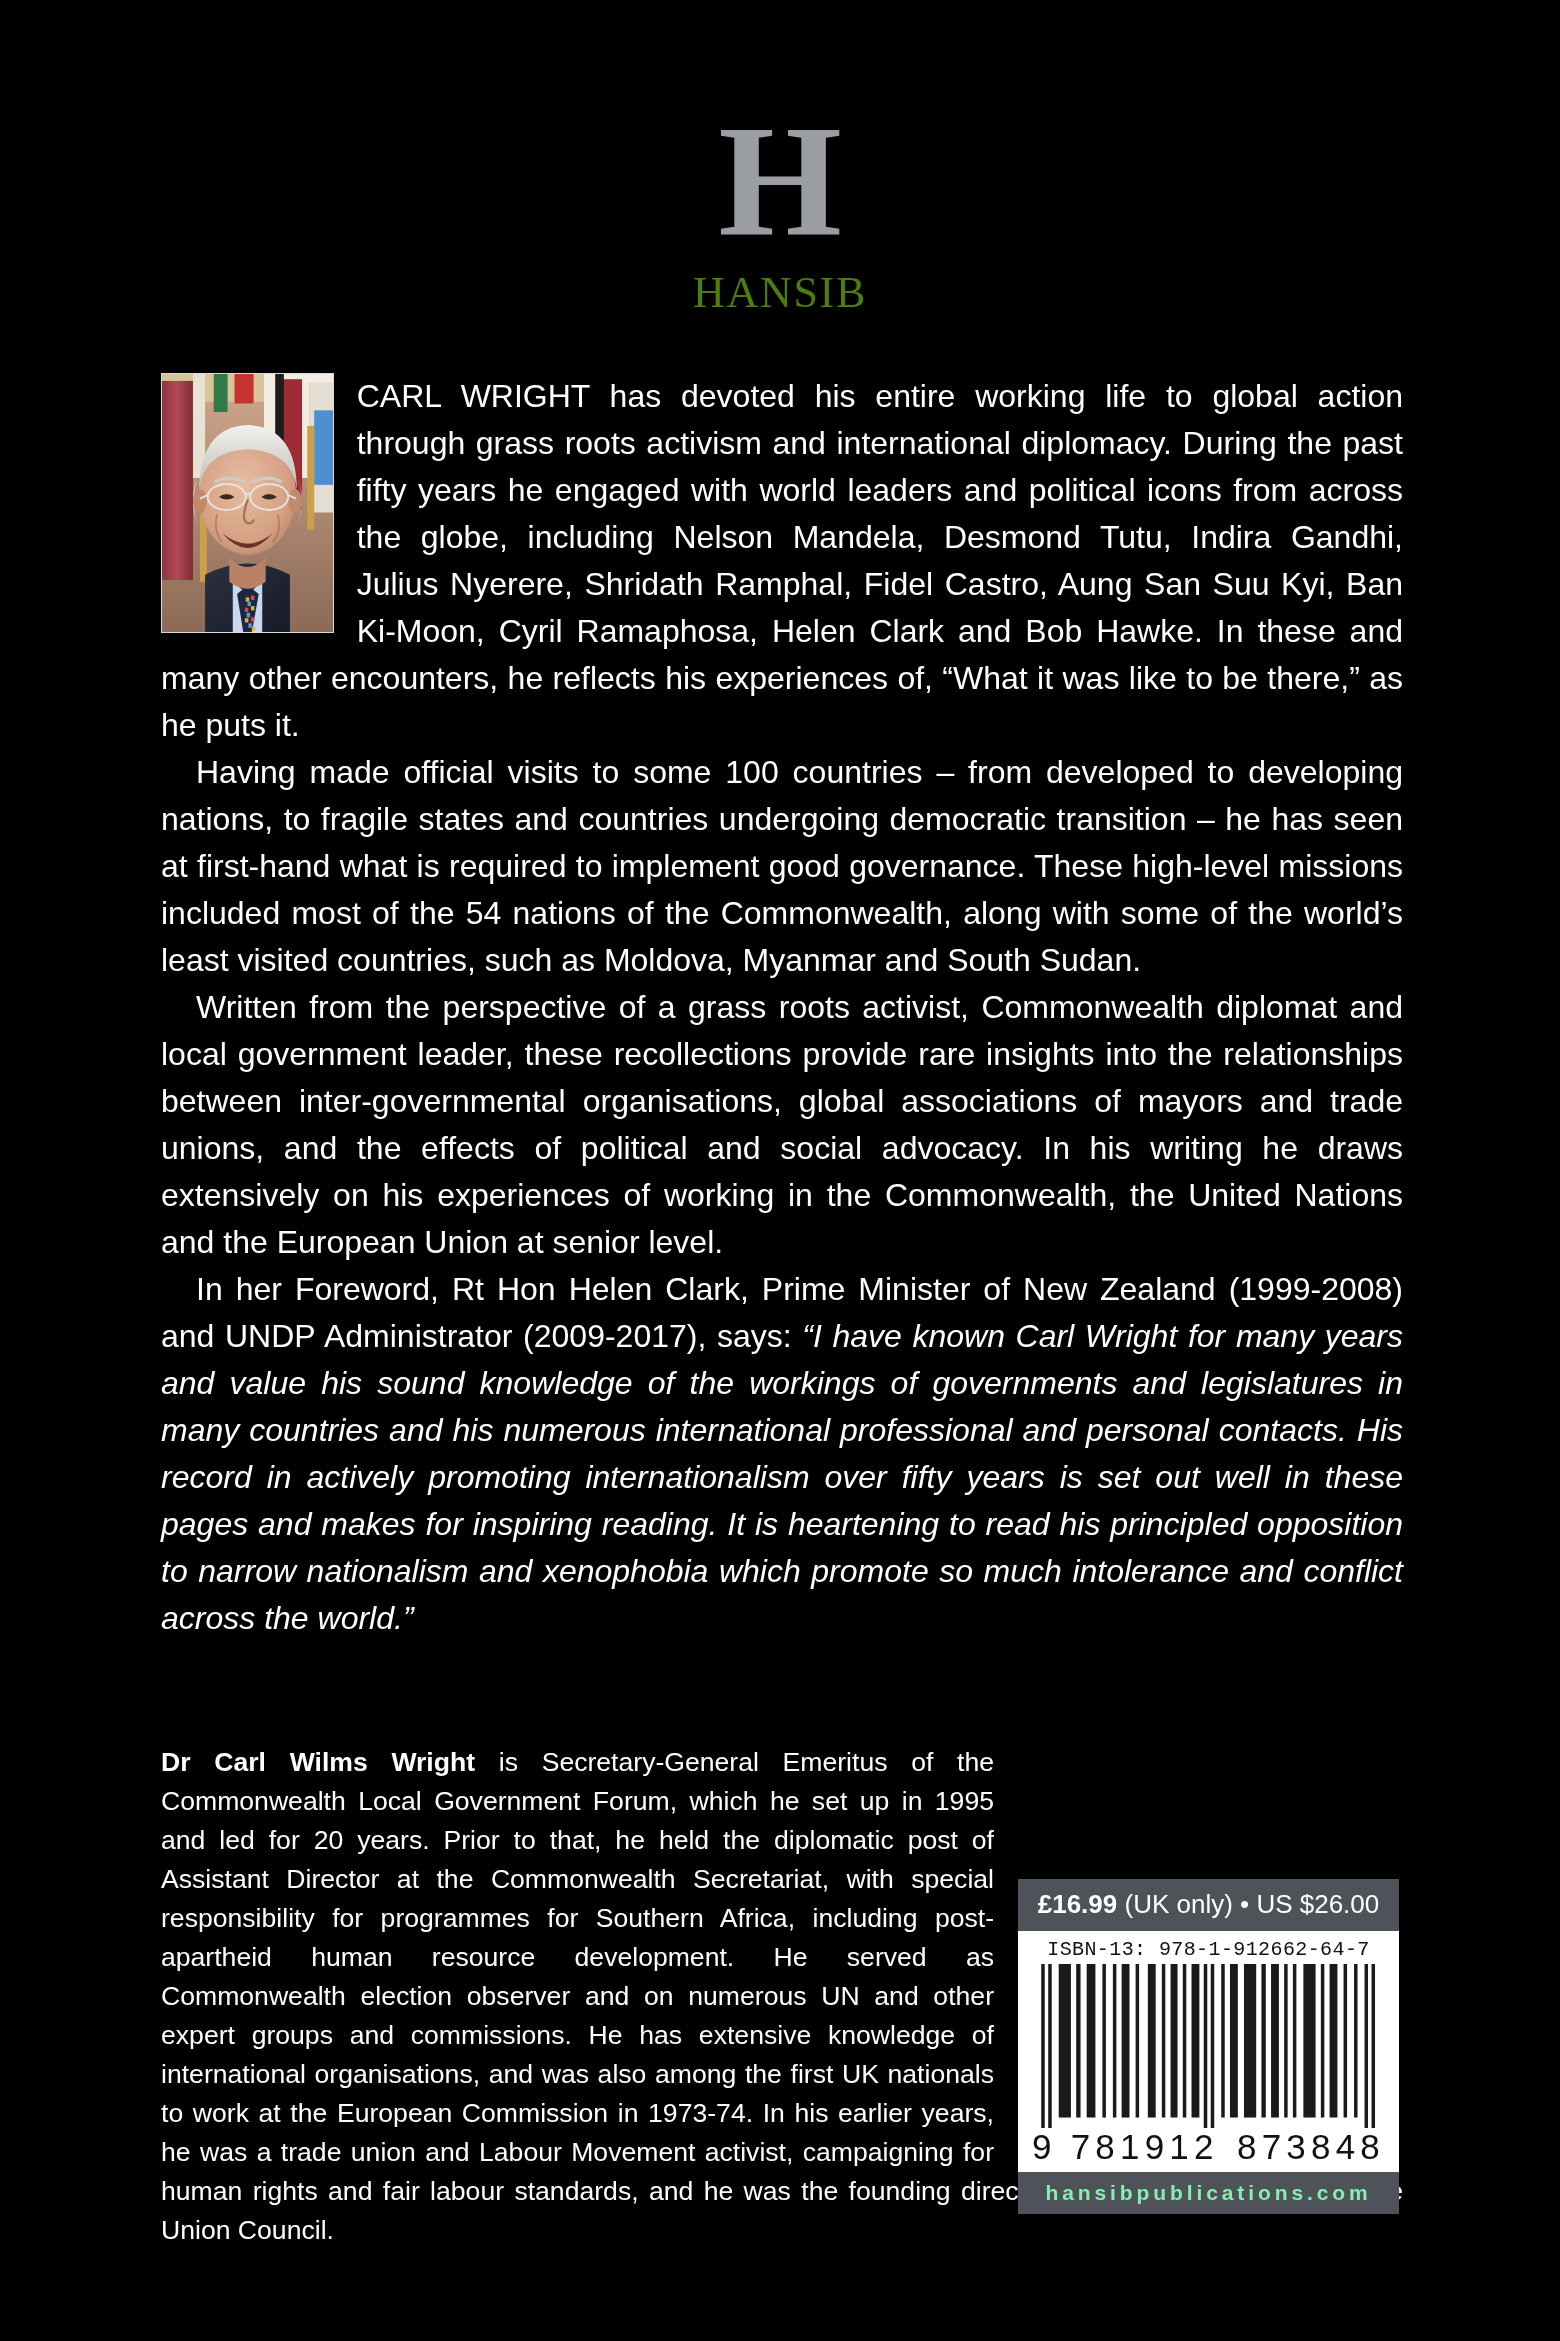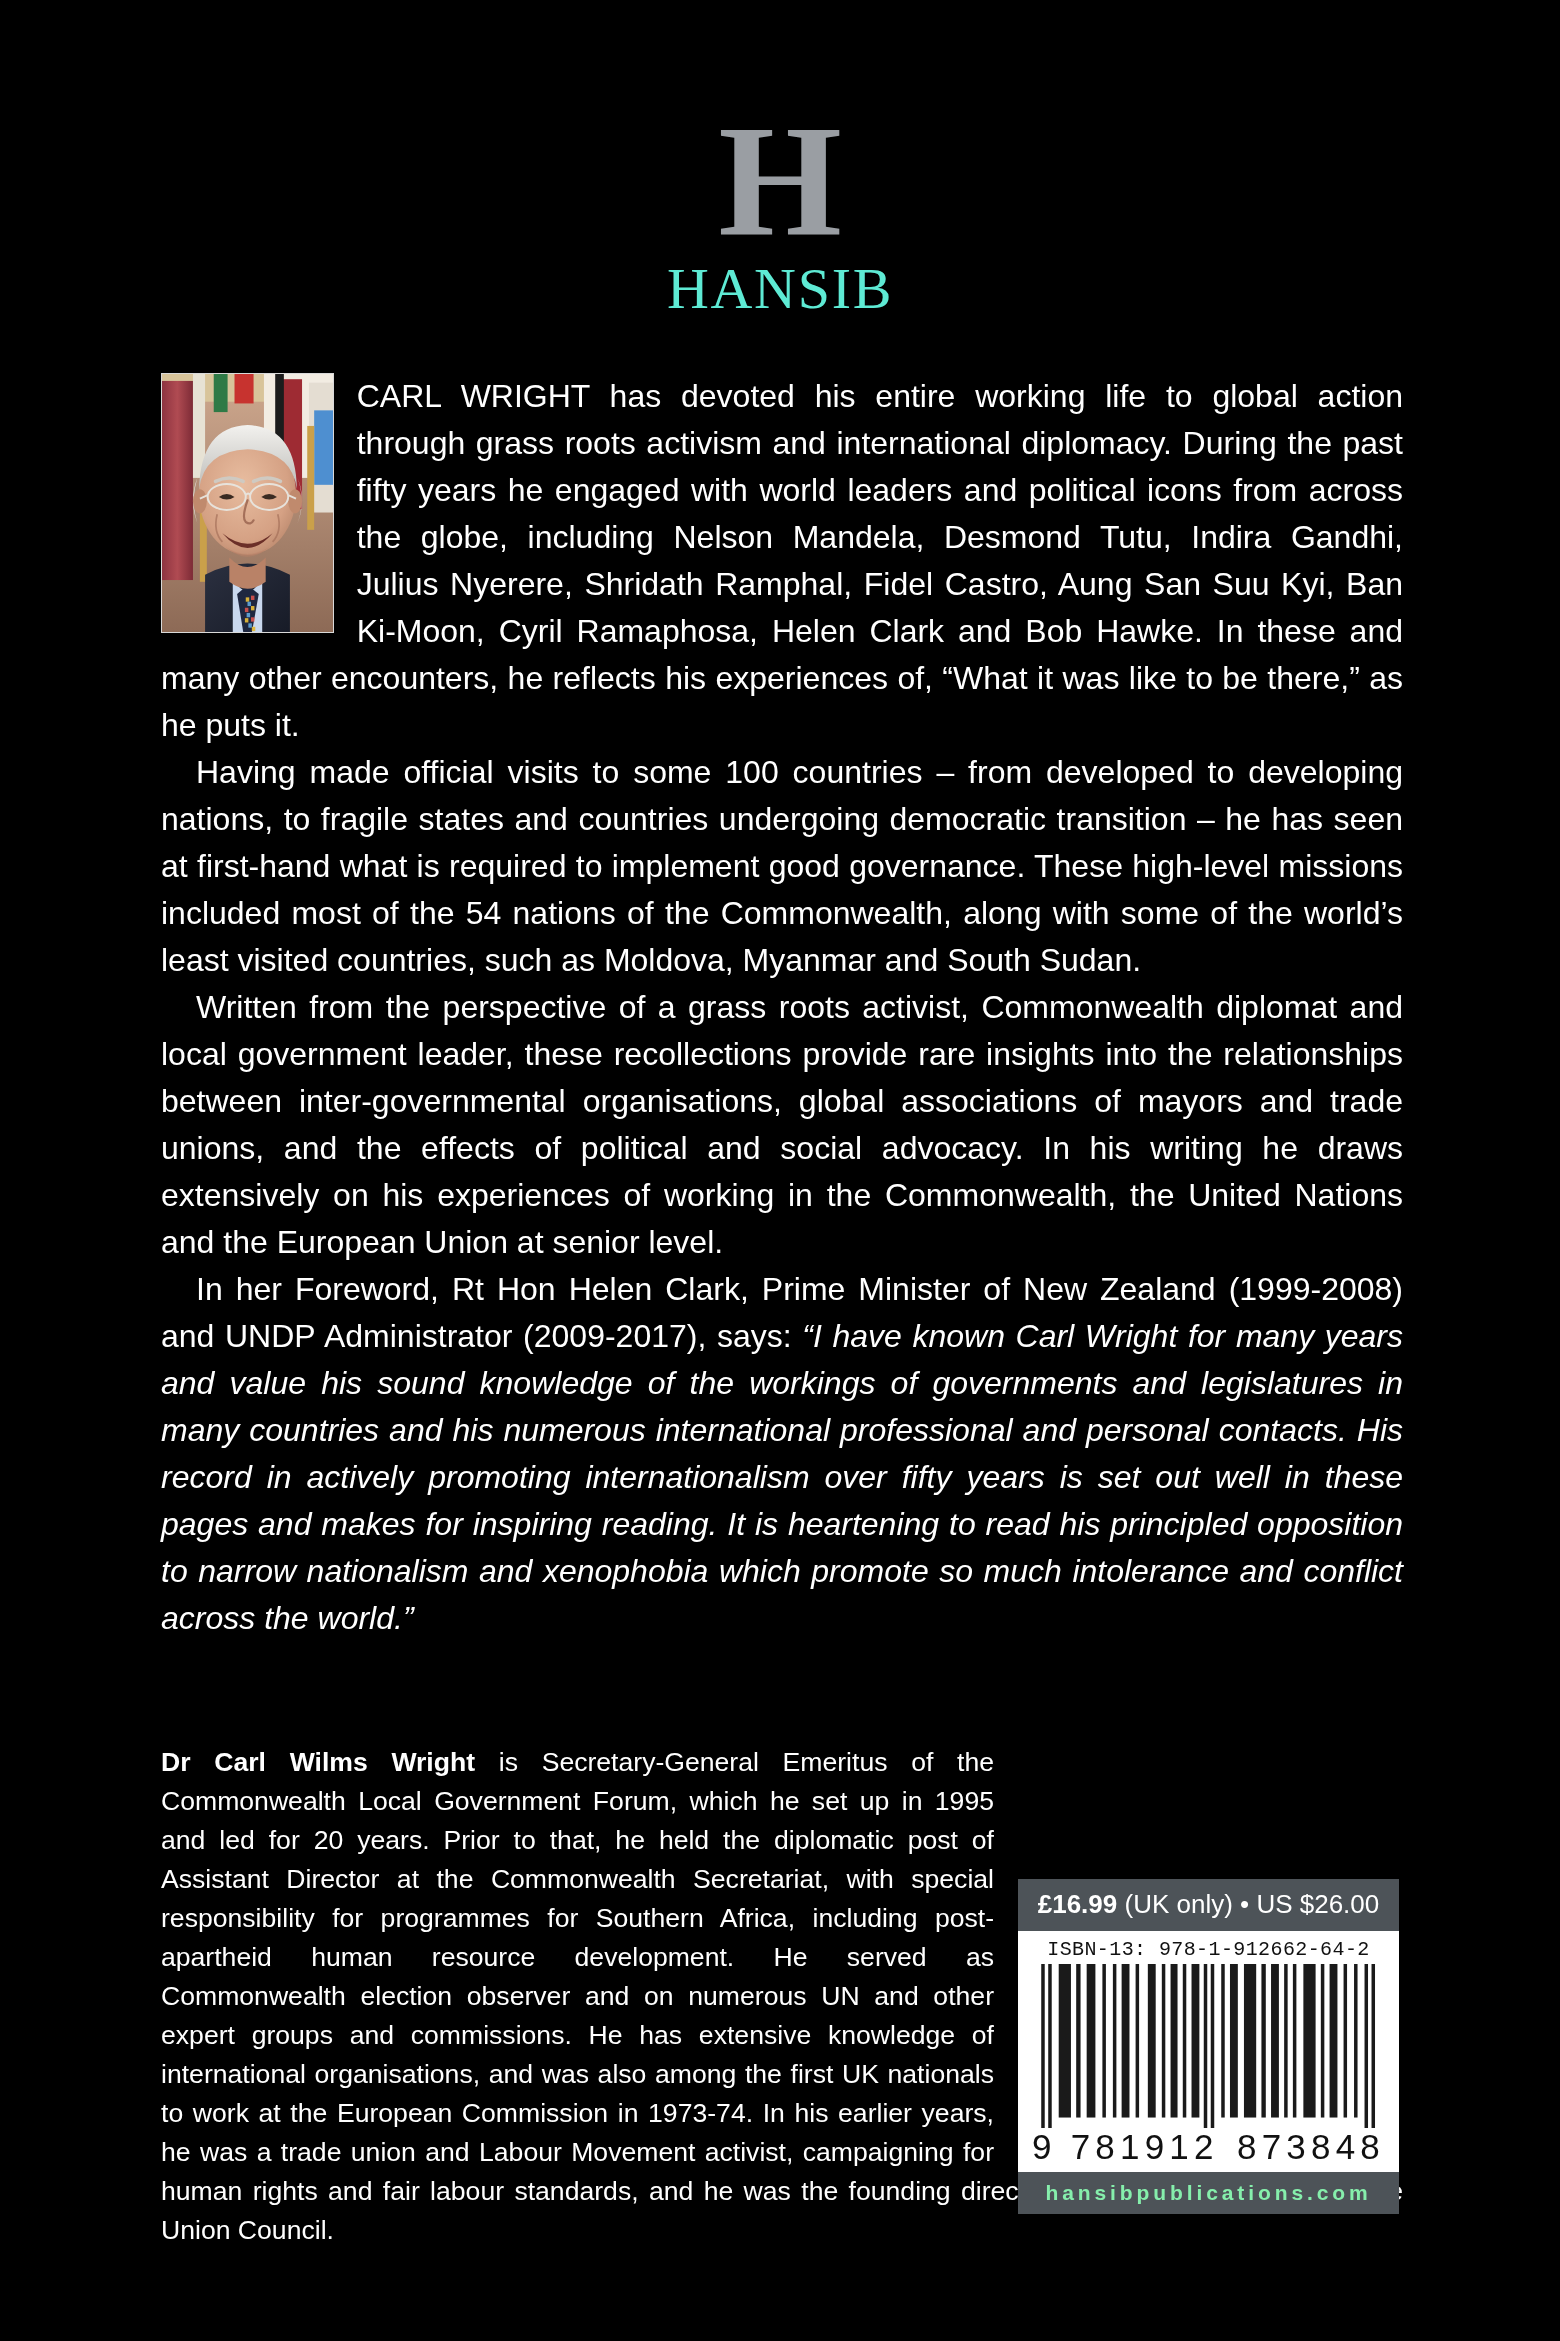--- a/index.html
+++ b/index.html
@@ -28,27 +28,27 @@
     font-family: "Liberation Serif", serif;
     font-size: 159px;
     line-height: 0.95;
     font-weight: 700;
     color: #9a9ea3;
     letter-spacing: 0px;
     display: block;
   }
   .logo-word {
     font-family: "Liberation Serif", serif;
-    font-size: 58px;
+    font-size: 44px;
     line-height: 1;
     font-weight: 400;
-    color: #5eead4;
+    color: #4d7c0f;
     letter-spacing: 1.7px;
     display: block;
-    margin-top: 4px;
+    margin-top: 15px;
   }
 
   
   .copy {
     position: absolute;
     left: 161px;
     top: 373px;
     width: 1242px;
     font-size: 32px;
     line-height: 47px;
@@ -281,21 +281,21 @@
 <div class="bio">
   <div class="barcode-spacer"></div>
   <p><b>Dr Carl Wilms Wright</b><span> is Secretary-General Emeritus of the Commonwealth Local Government Forum, which he set up in 1995 and led for 20 years. Prior to that, he held the diplomatic post of Assistant Director at the Commonwealth Secretariat, with special responsibility for programmes for Southern Africa, including post-apartheid human resource development. He served as Commonwealth election observer and on numerous UN and other expert groups and commissions. He has extensive knowledge of international organisations, and was also among the first UK nationals to work at the European Commission in 1973-74. In his earlier years, he was a trade union and Labour Movement activist, campaigning for human rights and fair labour standards, and he was the founding director of the Commonwealth Trade Union Council.</span></p>
 </div>
 
 <div class="barcode-block">
 
   <div class="price-bar"><span class="amount">£16.99</span><span> (UK only)</span><span> • </span><span>US $26.00</span></div>
 
   <div class="price-panel">
-    <div class="isbn-text">ISBN-13: 978-1-912662-64-2</div>
+    <div class="isbn-text">ISBN-13: 978-1-912662-64-7</div>
 
     <svg class="bars" viewBox="0 0 412 188" preserveAspectRatio="none">
       <rect x="0" y="0" width="412" height="188" fill="#ffffff"></rect>
       <g fill="#1a1a1a">
         <rect x="14" y="0" width="4" height="188"></rect>
         <rect x="22" y="0" width="4" height="188"></rect>
         <rect x="34" y="0" width="14" height="176"></rect>
         <rect x="54" y="0" width="5" height="176"></rect>
         <rect x="66" y="0" width="10" height="176"></rect>
         <rect x="84" y="0" width="4" height="176"></rect>

